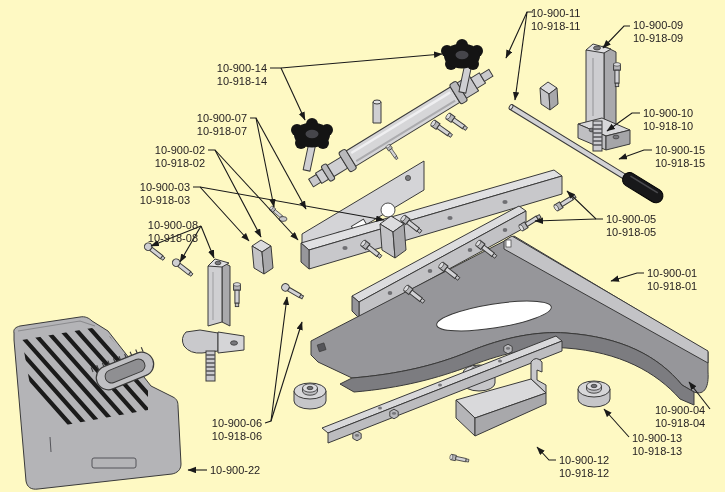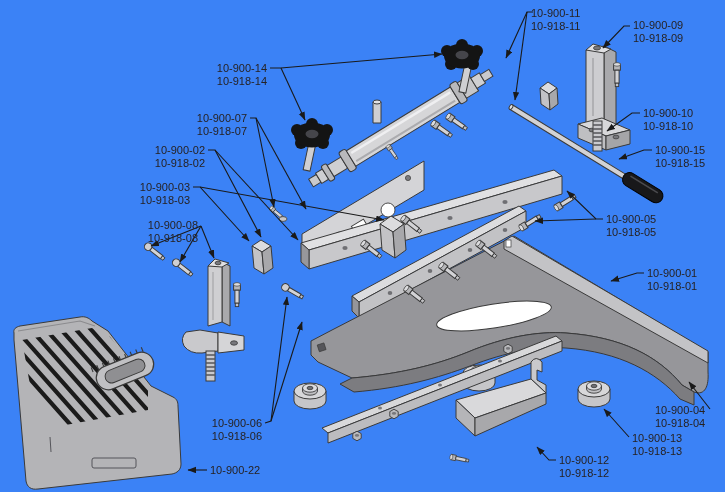--- a/index.html
+++ b/index.html
@@ -1,16 +1,16 @@
 <!DOCTYPE html>
 <html><head>
 <meta charset="utf-8">
 <style>
   html,body{margin:0;padding:0;background:#ffffff;}
-  #stage{position:relative;width:725px;height:492px;background:#3b82f6;overflow:hidden;
+  #stage{position:relative;width:725px;height:492px;background:#fef9c3;overflow:hidden;
          font-family:"Liberation Sans",sans-serif;}
   svg text{font-family:"Liberation Sans",sans-serif;font-size:11px;fill:#262223;}
   .ta-e{text-anchor:end;}
   .leader{fill:none;stroke:#1a1a1a;stroke-width:1.1;marker-end:url(#arw);}
   .p{stroke:#3a3a3a;stroke-width:1;stroke-linejoin:round;}
 </style>
 </head>
 <body>
 
 <div id="stage">

